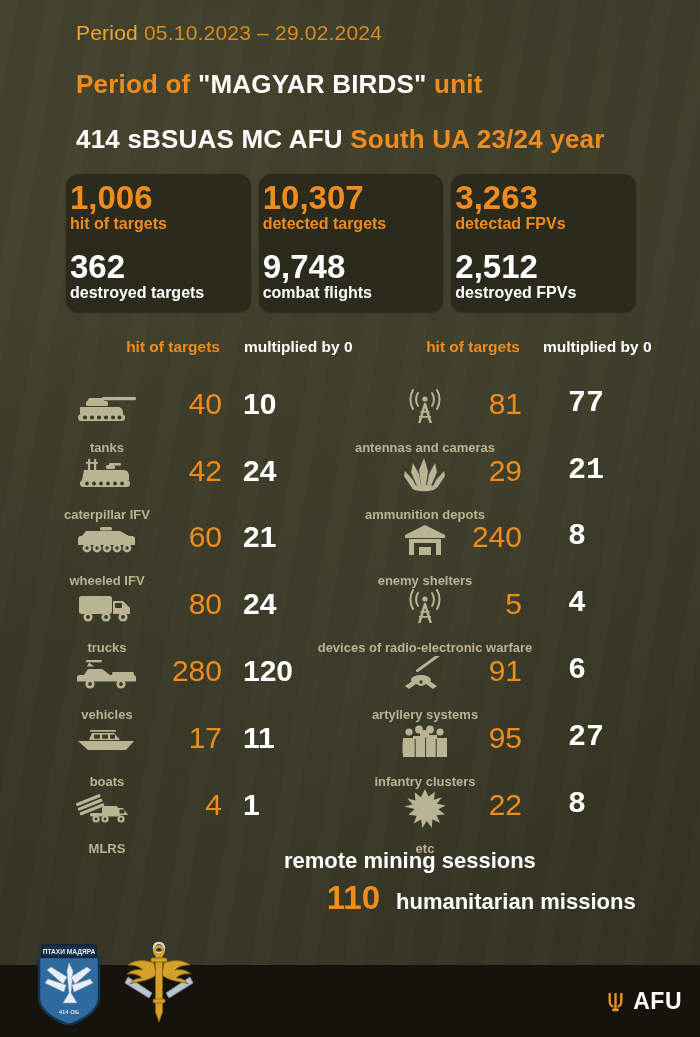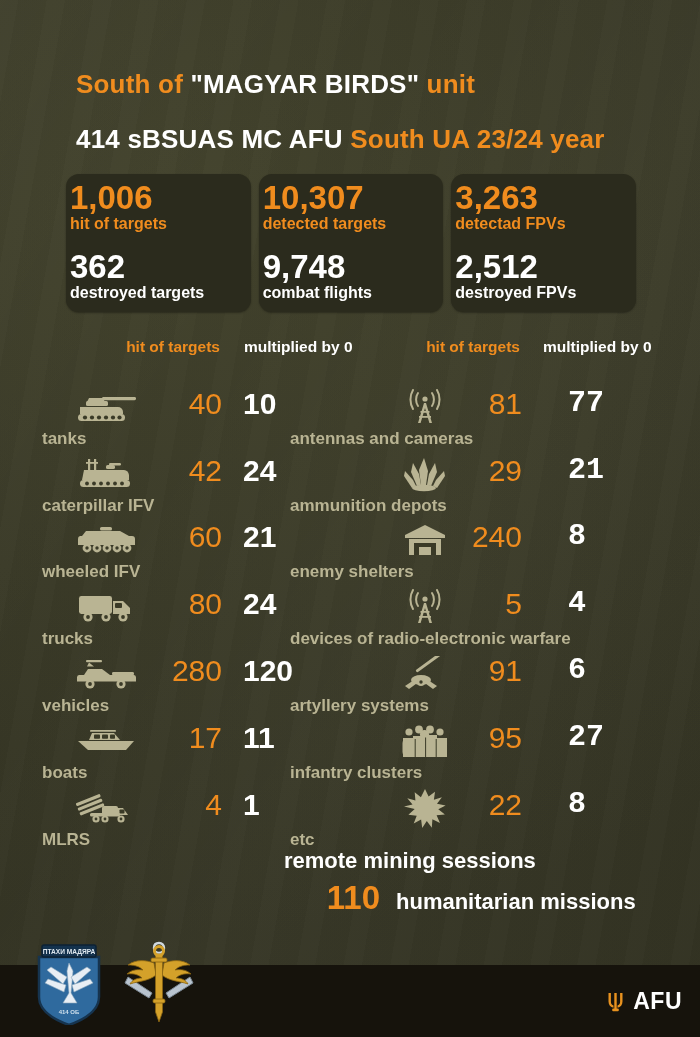--- a/index.html
+++ b/index.html
@@ -97,22 +97,23 @@
 
   
   .row { position: absolute; height: 66px; }
   .row .icon {
     position: absolute; left: 0; top: 0;
     width: 86px; height: 40px;
     display: flex; align-items: center; justify-content: center;
   }
   .row .icon svg { display: block; }
   .row .label {
-    position: absolute; top: 40px; left: -22px; width: 130px;
-    font-size: 17px; font-weight: bold; color: #b9b493;
+    position: absolute; top: 52px; left: -22px; width: 130px;
+    text-align: center;
+    font-size: 13px; font-weight: bold; color: #b9b493;
     white-space: nowrap; line-height: 1.25;
   }
   .row .v-hit {
     position: absolute; top: -3px;
     width: 104px; text-align: right;
     font-size: 30px; font-weight: normal; color: #f08c1e; line-height: 1.25;
   }
   .row .v-mult {
     position: absolute; top: -3px;
     width: 110px; text-align: left;
@@ -170,23 +171,27 @@
   .afu .tryzub { width: 17px; height: 22px; }
   .afu .afu-text {
     font-size: 23px; font-weight: bold; color: #fff; letter-spacing: .5px;
   }
 </style>
 </head>
 <body>
 
 <div id="poster">
 
+  <div class="period">
+    <span class="lbl">Period</span>
+    <span class="val">05.10.2023 – 29.02.2024</span>
+  </div>
 
   <div class="title1">
-    <span class="or">South of </span><span class="wh">"MAGYAR BIRDS"</span><span class="or"> unit</span>
+    <span class="or">Period of </span><span class="wh">"MAGYAR BIRDS"</span><span class="or"> unit</span>
   </div>
 
   <div class="title2">
     <span class="wh">414 sBSUAS MC AFU </span><span class="or">South UA 23/24 year</span>
   </div>
 
   <div class="cards">
     <div class="card">
       <div class="big-or">1,006</div>
       <div class="sub-or">hit of targets</div>

